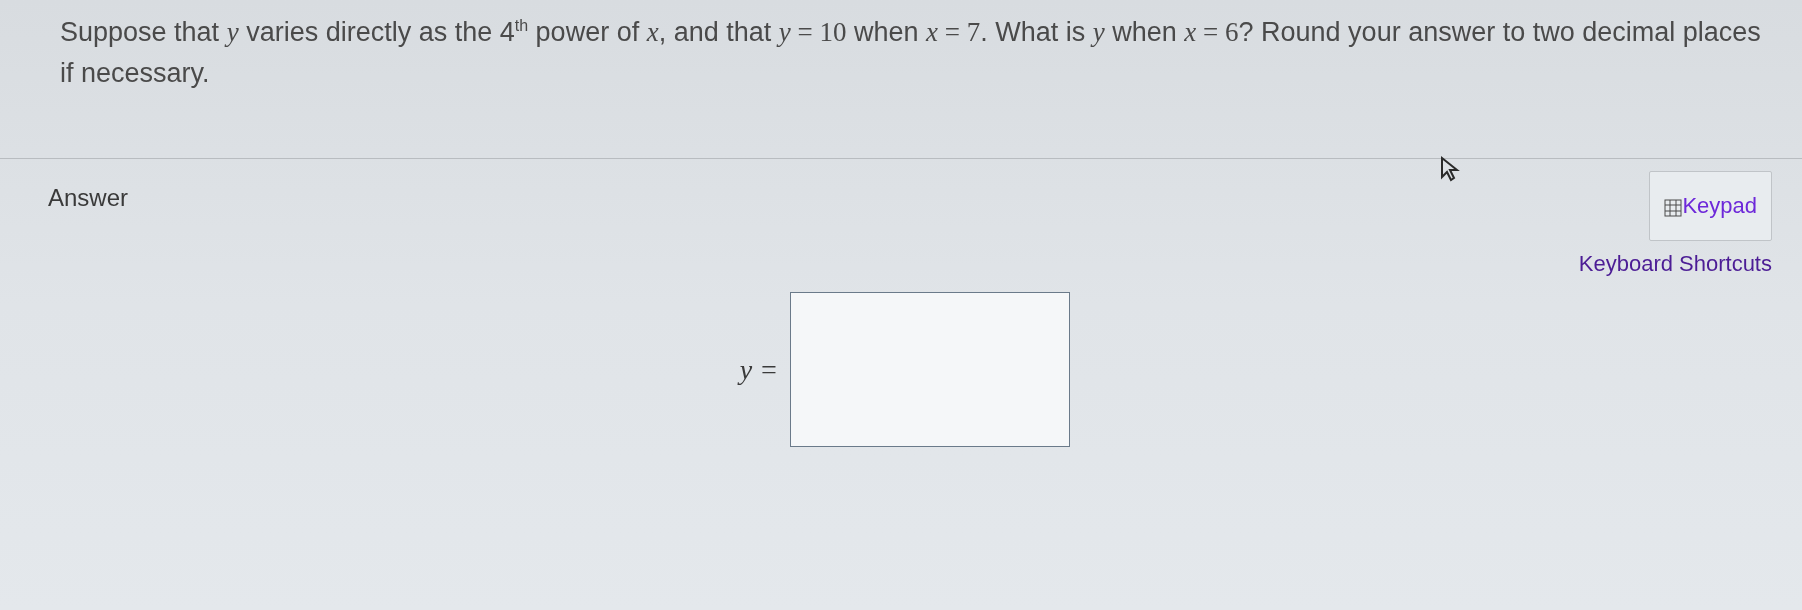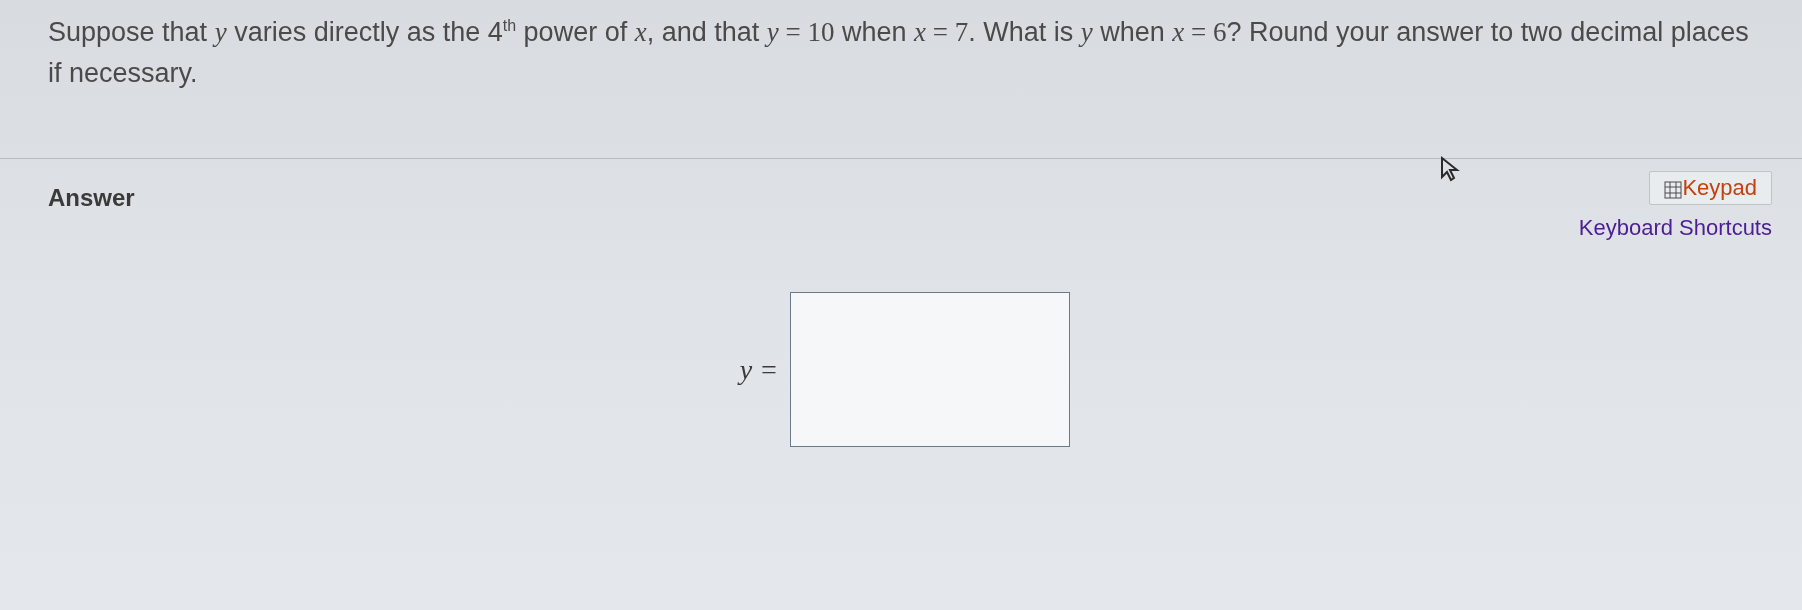--- a/index.html
+++ b/index.html
@@ -9,21 +9,21 @@
     }
     body {
       font-family: Arial, sans-serif;
       background: linear-gradient(to bottom, #d8dce0 0%, #e0e4e8 50%, #e4e8ec 100%);
       width: 1802px;
       height: 610px;
       position: relative;
       overflow: hidden;
     }
     .question-text {
-      padding: 12px 40px 20px 48px;
+      padding: 12px 40px 20px 60px;
       font-size: 27px;
       color: #4a4a4a;
       line-height: 1.5;
     }
     .question-text .italic {
       font-style: italic;
       font-family: 'Times New Roman', serif;
     }
     .question-text sup {
       font-size: 16px;
@@ -34,37 +34,37 @@
     .divider {
       border-top: 1px solid #b8bcc0;
       margin-top: 45px;
     }
     .answer-section {
       padding: 25px 40px 20px 48px;
       position: relative;
     }
     .answer-label {
       font-size: 24px;
-      font-weight: bold;
+      font-weight: normal;
       color: #3a3a3a;
     }
     .keypad-area {
       position: absolute;
       right: 30px;
       top: 12px;
       text-align: right;
     }
     .keypad-button {
       display: inline-flex;
       align-items: center;
       background: #e8ecef;
       border: 1px solid #c0c4c8;
-      padding: 3px 14px;
+      padding: 21px 14px;
       font-size: 22px;
-      color: #c2410c;
+      color: #6d28d9;
       cursor: pointer;
       border-radius: 2px;
     }
     .keyboard-shortcuts {
       margin-top: 10px;
       font-size: 22px;
       color: #4c1d95;
       cursor: pointer;
     }
     .input-area {

